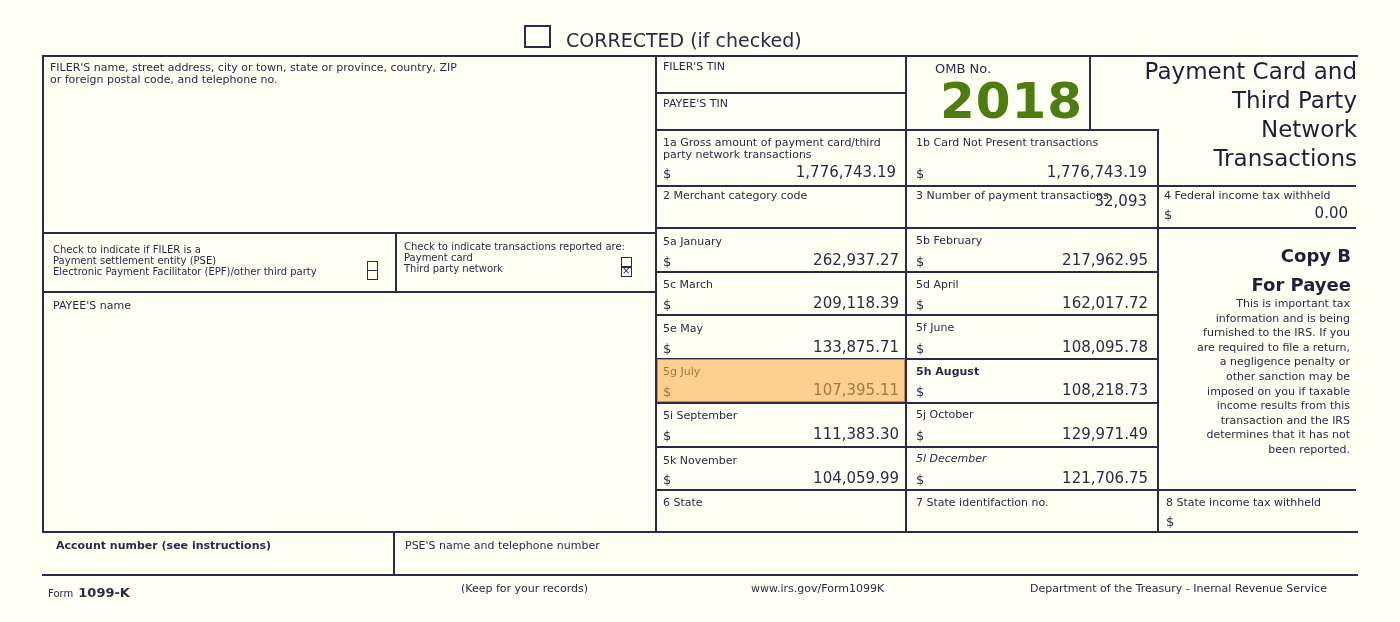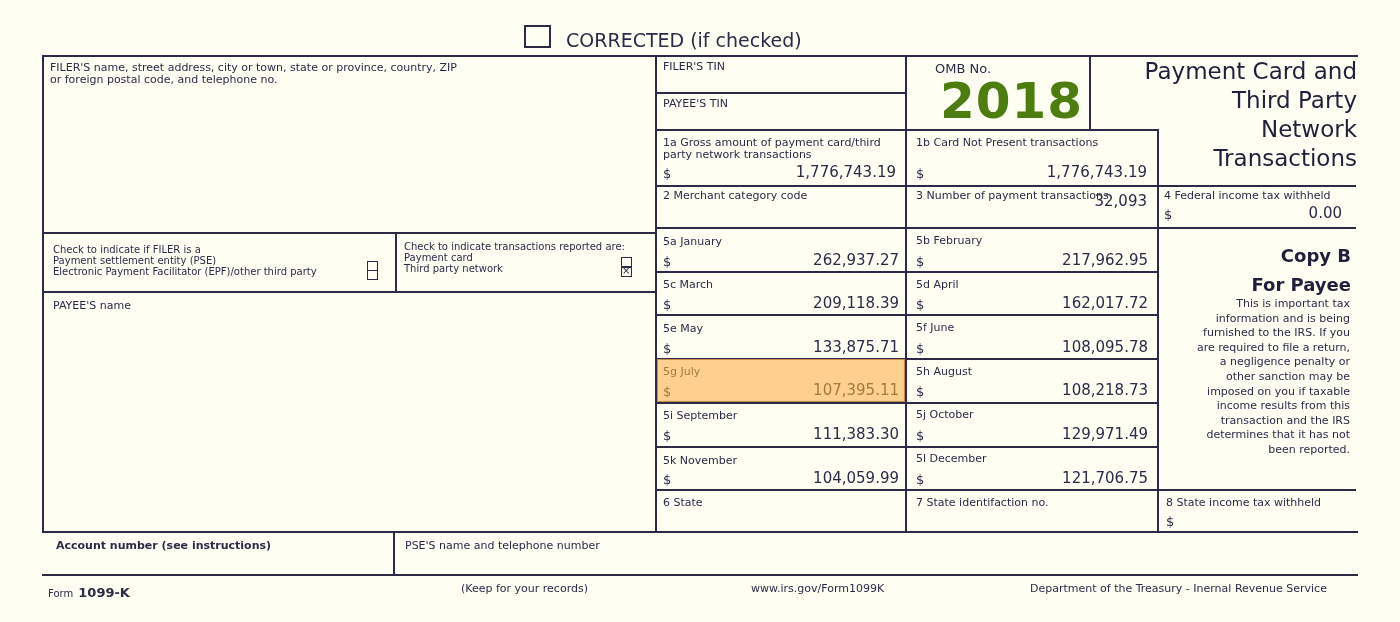--- a/index.html
+++ b/index.html
@@ -88,21 +88,21 @@
 <div class="lbl" style="left:916px;top:137px;">1b  Card Not Present transactions</div>
 <div class="dollar" style="left:916px;top:166px;">$</div>
 <div class="val" style="right:253px;top:163px;">1,776,743.19</div>
 
 <div class="lbl" style="left:663px;top:190px;">2  Merchant category code</div>
 <div class="abs" style="left:660px;top:204px;width:240px;height:20px;"></div>
 <div class="lbl" style="left:916px;top:190px;">3  Number of payment transactions</div>
 <div class="val" style="right:253px;top:192px;">32,093</div>
 <div class="lbl" style="left:1164px;top:190px;">4  Federal income tax withheld</div>
 <div class="dollar" style="left:1164px;top:207px;">$</div>
-<div class="val" style="right:58px;top:204px;text-align:right;">0.00</div>
+<div class="val" style="right:52px;top:204px;text-align:right;">0.00</div>
 
 <div>
   <div class="lbl" style="left:663px;top:236px;">5a  January</div>
   <div class="dollar" style="left:663px;top:254px;">$</div>
   <div class="val" style="right:501px;top:251px;">262,937.27</div>
 </div>
 <div>
   <div class="lbl" style="left:916px;top:235px;text-align:right;">5b February</div>
   <div class="dollar" style="left:916px;top:254px;">$</div>
   <div class="val" style="right:252px;top:251px;">217,962.95</div>
@@ -126,41 +126,41 @@
   <div class="lbl" style="left:916px;top:322px;">5f June</div>
   <div class="dollar" style="left:916px;top:341px;">$</div>
   <div class="val" style="right:252px;top:338px;">108,095.78</div>
 </div>
 <div>
   <div class="lbl" style="left:663px;top:366px;color:#a3793f;">5g July</div>
   <div class="dollar" style="left:663px;top:384px;color:#a3793f;">$</div>
   <div class="val" style="right:501px;top:381px;color:#a3793f;">107,395.11</div>
 </div>
 <div>
-  <div class="lbl" style="left:916px;top:366px;">5h August</div>
+  <div class="lbl" style="left:916px;top:366px;font-weight:bold;">5h August</div>
   <div class="dollar" style="left:916px;top:384px;">$</div>
   <div class="val" style="right:252px;top:381px;">108,218.73</div>
 </div>
 <div>
   <div class="lbl" style="left:663px;top:410px;">5i September</div>
   <div class="dollar" style="left:663px;top:428px;">$</div>
   <div class="val" style="right:501px;top:425px;">111,383.30</div>
 </div>
 <div>
   <div class="lbl" style="left:916px;top:409px;">5j October</div>
   <div class="dollar" style="left:916px;top:428px;">$</div>
   <div class="val" style="right:252px;top:425px;">129,971.49</div>
 </div>
 <div>
   <div class="lbl" style="left:663px;top:455px;">5k November</div>
   <div class="dollar" style="left:663px;top:472px;">$</div>
   <div class="val" style="right:501px;top:469px;">104,059.99</div>
 </div>
 <div>
-  <div class="lbl" style="left:916px;top:453px;">5l December</div>
+  <div class="lbl" style="left:916px;top:453px;font-style:italic;">5l December</div>
   <div class="dollar" style="left:916px;top:472px;">$</div>
   <div class="val" style="right:252px;top:469px;">121,706.75</div>
 </div>
 
 <div class="abs" style="left:1160px;top:241px;width:191px;text-align:right;font-size:18px;font-weight:bold;line-height:29px;color:#221f3c;">
   <div>Copy B</div>
   <div>For Payee</div>
 </div>
 <div class="abs" style="left:1160px;top:297px;width:190px;text-align:right;font-size:11px;line-height:14.6px;color:#2d2a48;">
   <div>This is important tax</div>

